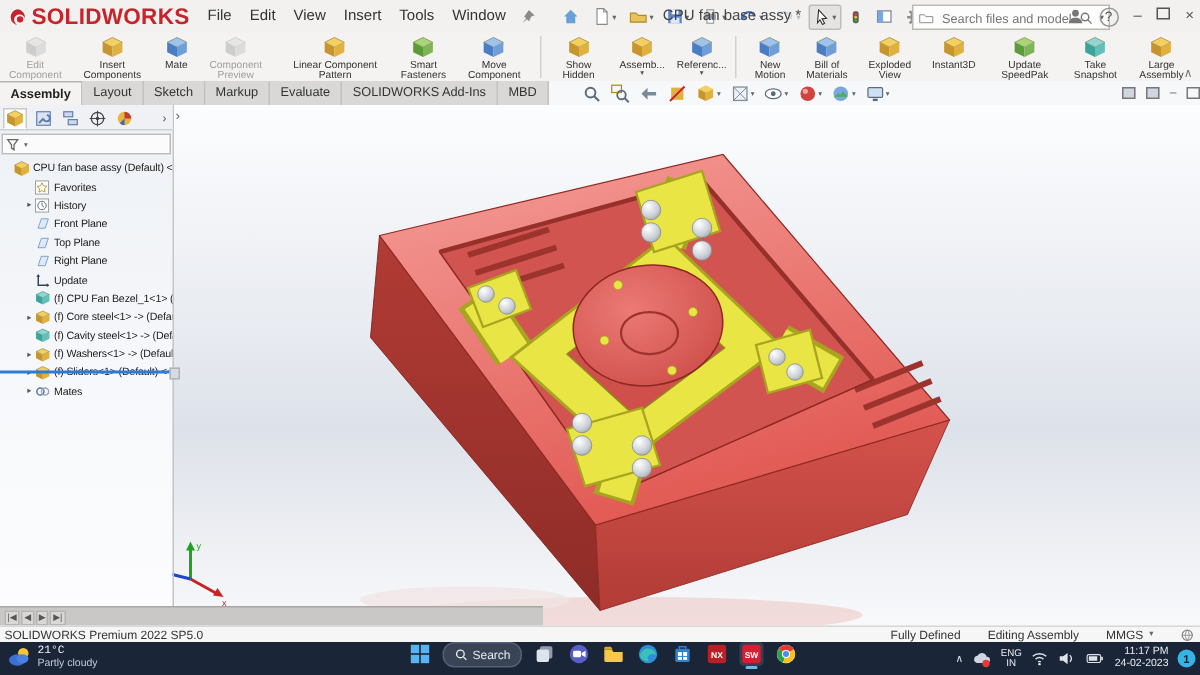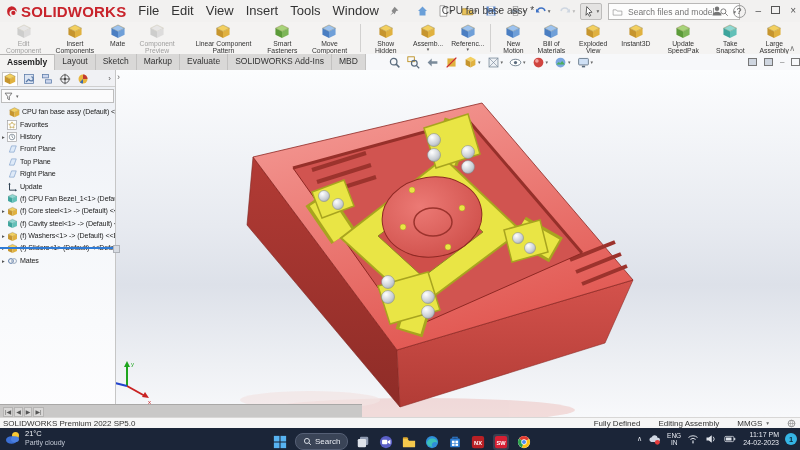--- a/index.html
+++ b/index.html
@@ -1,21 +1,21 @@
 <!DOCTYPE html>
 <html><head>
 <meta charset="utf-8">
 <style>
   html,body{margin:0;padding:0;background:#fff;font-family:"Liberation Sans",sans-serif;}
   #app{position:relative;width:800px;height:450px;overflow:hidden;background:#f2f1f0;font-family:"Liberation Sans",sans-serif;}
   
   #menubar{position:absolute;left:0;top:0;width:800px;height:22px;background:#f2f1f0;display:flex;align-items:center;}
   #brand{display:flex;align-items:center;gap:3px;padding:0 6px 0 5px;}
   #brand-text{color:#c8232b;font-size:15px;font-weight:bold;letter-spacing:.2px;}
-  .menu-item{font-size:13px;color:#333;padding:0 6px;line-height:22px;cursor:default;}
+  .menu-item{font-size:10px;color:#333;padding:0 6px;line-height:22px;cursor:default;}
   #pin-icon{margin:0 4px;}
   #qat{display:flex;align-items:center;gap:2px;margin-left:10px;}
   .qbtn{display:flex;align-items:center;padding:1px 2px;border:1px solid transparent;border-radius:2px;}
   .qbtn.pressed{background:#e4e3e2;border-color:#bdbcbb;}
   .qbtn.disabled{opacity:.4;}
   .qcaret{font-size:5.5px;color:#666;margin-left:1px;}
   #win-title{position:absolute;left:488px;top:0;transform:translateX(-50%);font-size:10px;color:#444;line-height:22px;white-space:nowrap;}
   #sw-search{position:absolute;left:608px;top:3px;width:124px;height:15px;border:1px solid #b9b8b7;background:#fdfdfd;display:flex;align-items:center;padding:0 3px;gap:3px;}
   #sw-search input{border:0;outline:0;flex:1;font-size:8.5px;color:#666;background:transparent;min-width:0;font-family:"Liberation Sans",sans-serif;}
   #titlebar-right{position:absolute;right:4px;top:0;height:22px;display:flex;align-items:center;gap:10px;}
@@ -53,42 +53,42 @@
   .fmtab{display:flex;align-items:center;padding:0 1px;}
   .fmtab.active{background:#fff;border:1px solid #c9c9c9;border-bottom-color:#fff;}
   #fm-overflow{margin-left:auto;font-size:8px;color:#555;padding-right:2px;}
   #fm-filter{margin:2px 1px;height:12px;border:1px solid #bdbdbd;background:#fbfbfc;display:flex;align-items:center;padding:0 2px;gap:2px;}
   #fm-filter .qcaret{font-size:5px;}
   #fm-tree{padding-top:1px;}
   .trow{display:flex;align-items:center;height:12.4px;white-space:nowrap;overflow:hidden;padding-left:2px;}
   .trow .texp{width:7px;font-size:5.5px;color:#555;flex:none;text-align:center;}
   .trow .ticon{width:11px;height:11px;flex:none;margin-right:2px;display:flex;align-items:center;}
   .trow .tlabel{font-size:7.1px;color:#1a1a1a;letter-spacing:-.1px;}
-  .trow.child{padding-left:0;}
+  .trow.child{padding-left:16px;}
   #fm-splitter{position:absolute;left:0;top:177px;width:113px;height:2px;background:#2e7bd6;}
   #fm-splitter-nub{position:absolute;left:113px;top:175px;width:5px;height:6px;background:#d7dbe2;border:1px solid #aeb2b9;}
   #panel-collapse{position:absolute;left:117px;top:2px;font-size:9px;color:#666;}
   
   #doc-tabs{position:absolute;left:0;top:334px;width:362px;height:13px;background:#c9c8c7;border-top:1px solid #a9a8a7;display:flex;align-items:stretch;}
   .dnav{display:flex;align-items:center;gap:1px;padding:0 3px;}
   .dnav span{font-size:6px;color:#555;background:#d9d8d7;border:1px solid #b5b4b3;padding:0 1px;line-height:8px;}
   .dtab{font-size:8px;color:#333;padding:0 8px;line-height:12px;background:#d4d3d2;border-right:1px solid #b0afae;}
   .dtab.active{background:#f6f6f6;font-weight:bold;}
   
   #statusbar{position:absolute;left:0;top:417px;width:800px;height:11px;background:#f6f6f6;border-top:1px solid #d8d7d6;font-size:8px;color:#333;}
   #status-left{position:absolute;left:3px;top:0;line-height:11px;}
   #status-right{position:absolute;right:4px;top:0;display:flex;gap:18px;line-height:11px;align-items:center;}
   #status-units{display:flex;gap:3px;align-items:center;}
   
   #taskbar{position:absolute;left:0;top:428px;width:800px;height:22px;background:#1b2538;}
   #tb-weather{position:absolute;left:5px;top:2px;display:flex;gap:4px;align-items:center;}
   #tb-weather .wtxt{display:flex;flex-direction:column;justify-content:center;}
-  #tb-temp{font-size:7.5px;color:#f0f2f6;line-height:8.5px;}
+  #tb-temp{font-size:7.5px;color:#f0f2f6;line-height:8.5px;font-family:Liberation Mono, monospace;}
   #tb-cond{font-size:7px;color:#c3cad6;line-height:8px;}
-  #tb-center{position:absolute;left:272px;top:0;height:22px;display:flex;align-items:flex-end;gap:7px;}
+  #tb-center{position:absolute;left:272px;top:0;height:22px;display:flex;align-items:flex-start;gap:7px;}
   .tbi{width:16px;height:16px;display:flex;align-items:center;justify-content:center;border-radius:3px;position:relative;}
   .tbi.active{background:rgba(255,255,255,.12);}
   .tbi.active::after{content:"";position:absolute;left:4px;bottom:-2px;width:8px;height:2px;background:#6cb9e8;border-radius:1px;}
   #tb-search-pill{height:15px;background:#3a4457;border:1px solid #555f75;border-radius:8px;display:flex;align-items:center;gap:3px;padding:0 7px;}
   #tb-search-pill span{font-size:8px;color:#e8ebf2;}
   #tb-tray{position:absolute;right:3px;top:0;height:22px;display:flex;align-items:center;gap:6px;}
   .lang{display:flex;flex-direction:column;align-items:center;justify-content:center;}
   .lang span{font-size:6.5px;color:#e8ebf2;line-height:7px;}
   #tb-clock{display:flex;flex-direction:column;align-items:flex-end;justify-content:center;}
   #tb-clock span{font-size:7px;color:#e8ebf2;line-height:8px;}

